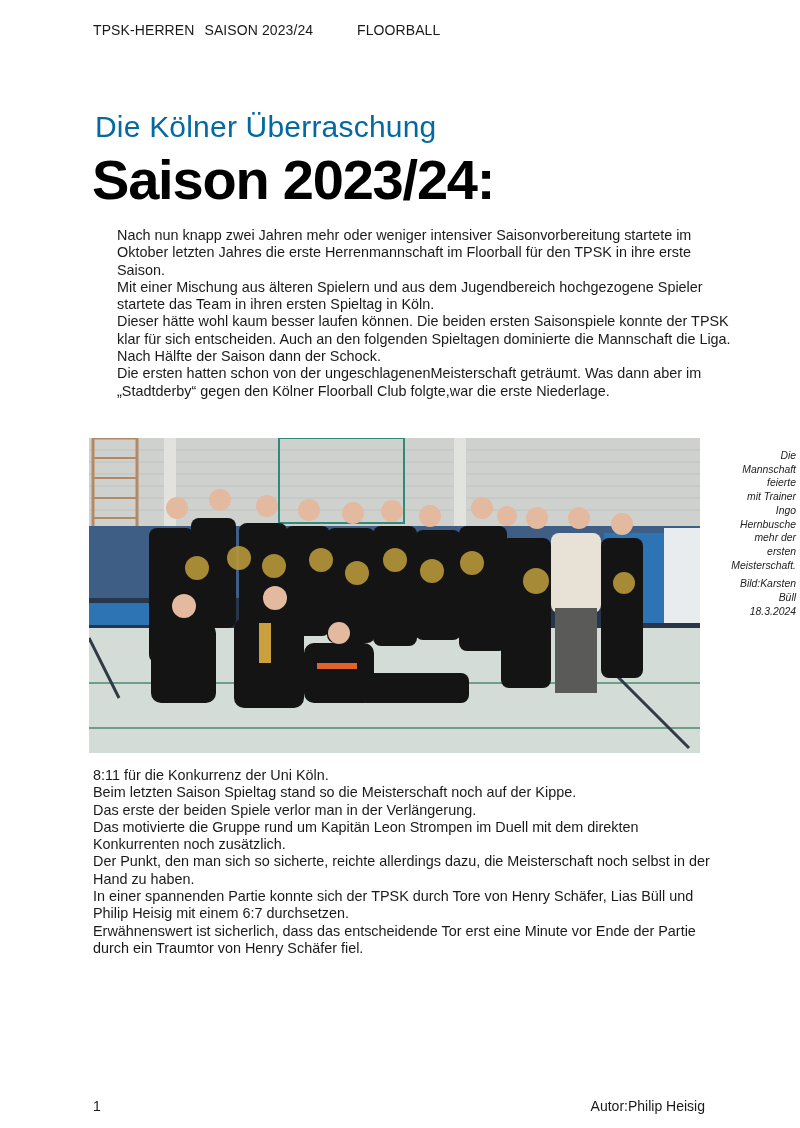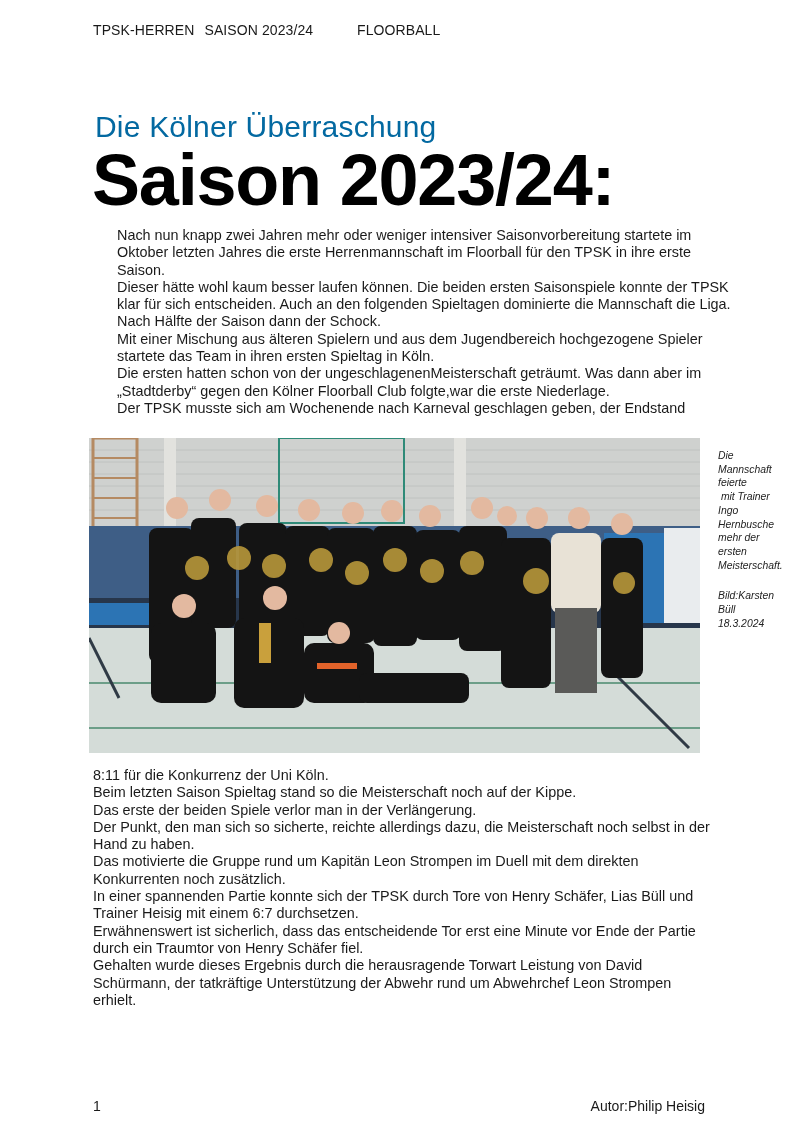--- a/index.html
+++ b/index.html
@@ -14,65 +14,64 @@
     }
     .running-header span { display: inline-block; }
     .running-header .hc { position: absolute; left: 264px; }
     .kicker {
       position: absolute; top: 110px; left: 95px;
       font-size: 30px; color: #0369a1; font-weight: normal;
       letter-spacing: 0.2px;
     }
     .headline {
       position: absolute; top: 148px; left: 92px;
-      font-size: 72px; font-weight: bold; color: #000000;
+      font-size: 56px; font-weight: bold; color: #000000;
       letter-spacing: -1.2px; line-height: 64px;
     }
     .body-text {
       position: absolute; left: 93px; width: 620px;
       font-size: 14.4px; line-height: 17.3px; color: #1a1a1a;
     }
     .body-text p { margin: 0; }
     .intro { top: 227px; margin-left: 24px; }
     .continuation { top: 767px; }
     .photo {
       position: absolute; left: 89px; top: 438px; width: 611px; height: 315px;
       overflow: hidden; background: #c9ccc9;
     }
     .photo svg { display: block; }
     .caption {
       position: absolute; left: 718px; top: 449px; width: 78px;
       font-size: 10.4px; line-height: 13.7px; font-style: italic; color: #222222;
     }
-    .caption p { margin: 0; }
-    .caption .credit { margin-top: 17px; }
+    .caption p { margin: 0; text-align: right; }
+    .caption .credit { margin-top: 5px; }
     .running-footer {
       position: absolute; top: 1098px; left: 93px; width: 612px;
       display: flex; justify-content: space-between;
       font-size: 14px; color: #1a1a1a;
     }
   </style>
 </head>
 <body>
 
 <div class="running-header">
   <span>TPSK-HERREN</span>
   <span class="hc">FLOORBALL</span>
   <span>SAISON 2023/24</span>
 </div>
 
 <div class="kicker">Die Kölner Überraschung</div>
 <h1 class="headline" style="margin:0;">Saison 2023/24:</h1>
 
 <div class="body-text intro">
   <p>Nach nun knapp zwei Jahren mehr oder weniger intensiver Saisonvorbereitung startete im Oktober letzten Jahres die erste Herrenmannschaft im Floorball für den TPSK in ihre erste Saison.</p>
+  <p>Mit einer Mischung aus älteren Spielern und aus dem Jugendbereich hochgezogene Spieler startete das Team in ihren ersten Spieltag in Köln.</p>
   <p>Dieser hätte wohl kaum besser laufen können. Die beiden ersten Saisonspiele konnte der TPSK klar für sich entscheiden. Auch an den folgenden Spieltagen dominierte die Mannschaft die Liga. Nach Hälfte der Saison dann der Schock.</p>
-  <p>Mit einer Mischung aus älteren Spielern und aus dem Jugendbereich hochgezogene Spieler startete das Team in ihren ersten Spieltag in Köln.</p>
   <p>Die ersten hatten schon von der ungeschlagenenMeisterschaft geträumt. Was dann aber im „Stadtderby“ gegen den Kölner Floorball Club folgte,war die erste Niederlage.</p>
-  <p>Der TPSK musste sich am Wochenende nach Karneval geschlagen geben, der Endstand</p>
 </div>
 
 <div class="photo">
   <svg width="611" height="315" viewBox="0 0 611 315">
 
     <rect x="0" y="0" width="611" height="90" fill="#cfd1cf"></rect>
     <g stroke="#bfc2c0" stroke-width="1">
       <line x1="0" y1="12" x2="611" y2="12"></line>
         <line x1="0" y1="24" x2="611" y2="24"></line>
       <line x1="0" y1="36" x2="611" y2="36"></line>
@@ -185,23 +184,22 @@
   <p>Meisterschaft.</p>
   <p class="credit">Bild:Karsten</p>
   <p>Büll</p>
   <p>18.3.2024</p>
 </div>
 
 <div class="body-text continuation">
   <p>8:11 für die Konkurrenz der Uni Köln.</p>
   <p>Beim letzten Saison Spieltag stand so die Meisterschaft noch auf der Kippe.</p>
   <p>Das erste der beiden Spiele verlor man in der Verlängerung.</p>
+  <p>Das motivierte die Gruppe rund um Kapitän Leon Strompen im Duell mit dem direkten Konkurrenten noch zusätzlich.</p>
   <p>Der Punkt, den man sich so sicherte, reichte allerdings dazu, die Meisterschaft noch selbst in der Hand zu haben.</p>
-  <p>Das motivierte die Gruppe rund um Kapitän Leon Strompen im Duell mit dem direkten Konkurrenten noch zusätzlich.</p>
-  <p>In einer spannenden Partie konnte sich der TPSK durch Tore von Henry Schäfer, Lias Büll und Trainer Heisig mit einem 6:7 durchsetzen.</p>
+  <p>In einer spannenden Partie konnte sich der TPSK durch Tore von Henry Schäfer, Lias Büll und Philip Heisig mit einem 6:7 durchsetzen.</p>
   <p>Erwähnenswert ist sicherlich, dass das entscheidende Tor erst eine Minute vor Ende der Partie durch ein Traumtor von Henry Schäfer fiel.</p>
-  <p>Gehalten wurde dieses Ergebnis durch die herausragende Torwart Leistung von David Schürmann, der tatkräftige Unterstützung der Abwehr rund um Abwehrchef Leon Strompen erhielt.</p>
 </div>
 
 <div class="running-footer">
   <span>1</span>
   <span>Autor:Philip Heisig</span>
 </div>
 
 </body></html>

